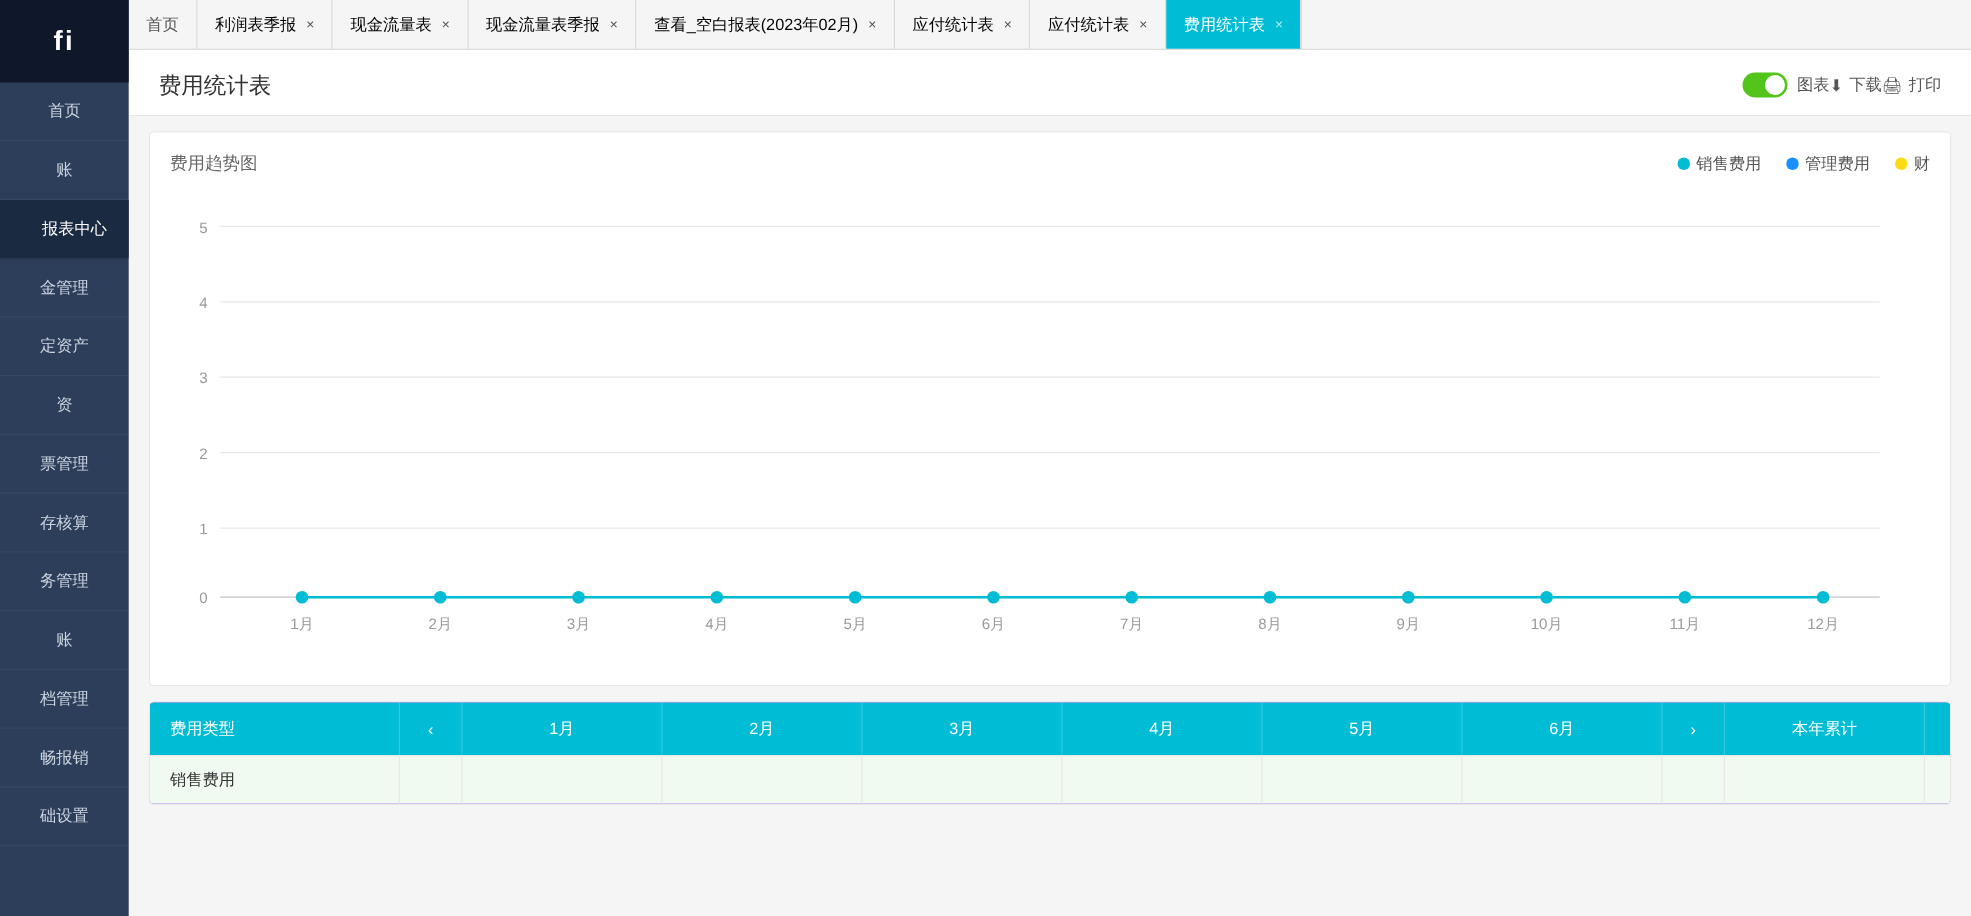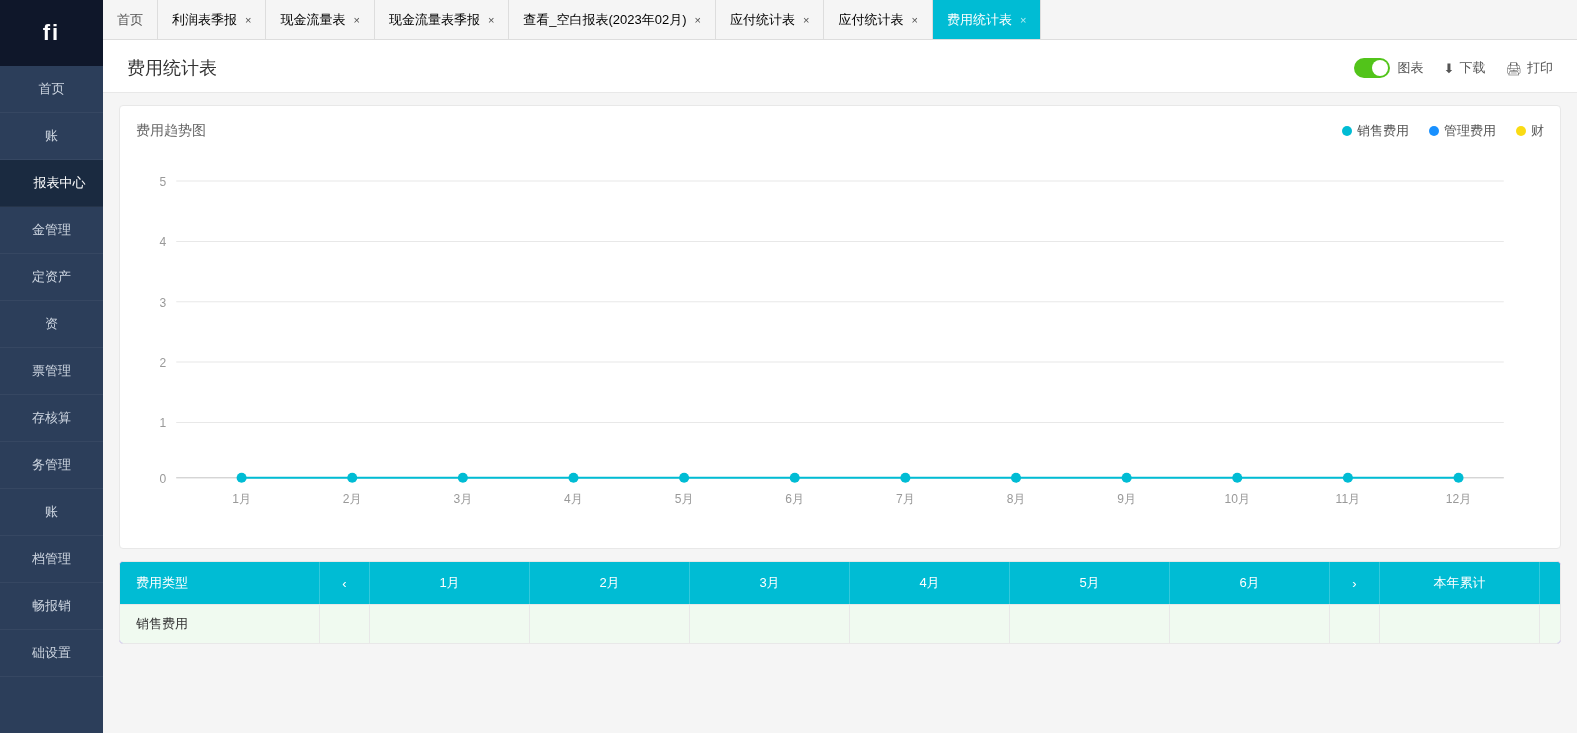--- a/index.html
+++ b/index.html
@@ -99,21 +99,20 @@
       flex-shrink: 0;
     }
     .page-title {
       font-size: 18px;
       color: #333;
       font-weight: 500;
     }
     .header-actions {
       display: flex;
       align-items: center;
-      gap: 20px;
     }
     .toggle-wrap {
       display: flex;
       align-items: center;
       gap: 8px;
       font-size: 13px;
       color: #555;
     }
     .toggle {
       width: 36px;

